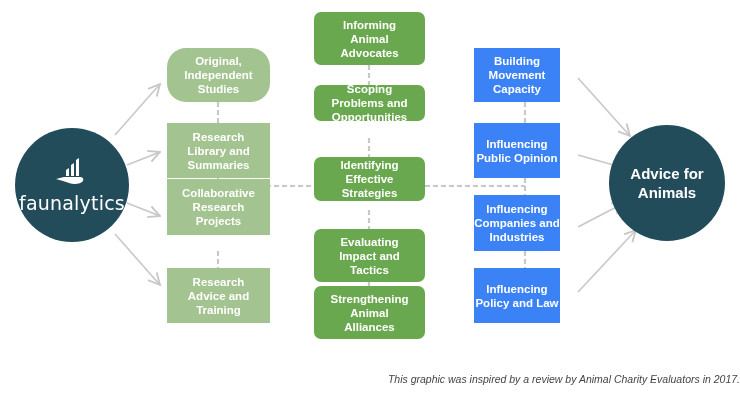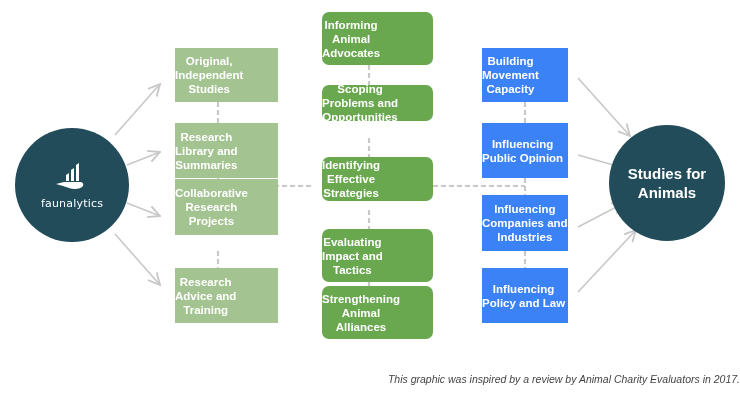--- a/index.html
+++ b/index.html
@@ -2,23 +2,23 @@
 <html><head>
 <meta charset="utf-8">
 <style>
   html, body { margin:0; padding:0; background:#ffffff; }
   body { width:740px; height:400px; position:relative; overflow:hidden; font-family:"Liberation Sans", sans-serif; }
   svg.connectors { position:absolute; left:0; top:0; width:740px; height:400px; }
   .circle { position:absolute; border-radius:50%; background:#234c5b; color:#fff; display:flex; flex-direction:column; align-items:center; justify-content:center; text-align:center; }
   .src-circle { left:15px; top:128px; width:114px; height:114px; }
   .dst-circle { left:609px; top:125px; width:116px; height:116px; }
   .logo-icon { width:40px; height:34px; margin-bottom:2px; }
-  .logo-text { font-size:11px; letter-spacing:0.2px; font-family:"DejaVu Sans", sans-serif; font-weight:normal; }
+  .logo-text { font-size:19px; letter-spacing:0.2px; font-family:"DejaVu Sans", sans-serif; font-weight:normal; }
   .dst-label { font-size:15px; font-weight:bold; line-height:19px; width:90px; }
-  .box { position:absolute; display:flex; align-items:center; justify-content:flex-start; text-align:center; color:#fff; font-weight:bold; font-size:11.5px; line-height:14px; box-sizing:border-box; padding:0 0;margin-left:8px; }
+  .box { position:absolute; display:flex; align-items:center; justify-content:center; text-align:center; color:#fff; font-weight:bold; font-size:11.5px; line-height:14px; box-sizing:border-box; padding:0 0; }
   .light { background:#a3c490; width:103px; }
   .mid { background:#6aa84f; width:111px; border-radius:7px; }
   .dark { background:#3b82f6; width:86px; }
   .caption { position:absolute; left:0; width:740px; top:373px; text-align:right; font-size:10.5px; font-style:italic; color:#444; }
   .boxtext { white-space:pre-line; }
 </style>
 </head>
 <body>
 
 <svg class="connectors" viewBox="0 0 740 400">
@@ -67,21 +67,21 @@
     <g fill="#fff">
       <polygon points="14,20 17,20 17,12 14,14"></polygon>
       <polygon points="19,20 22,20 22,7 19,9"></polygon>
       <polygon points="24,20 27,20 27,2 24,4"></polygon>
       <path d="M4,23 L12,21 L28,21 C30,21 32,22 31,25 C29,28 22,29 17,27 L11,25 Z"></path>
     </g>
   </svg>
   <div class="logo-text">faunalytics</div>
 </div>
 
-<div class="box light" style="left:167px; top:48px; height:54px;">
+<div class="box light" style="left:167px; top:48px; height:54px;border-radius:19px;">
   <span class="boxtext">Original,
 Independent
 Studies</span>
 </div>
 <div class="box light" style="left:167px; top:123px; height:55px;">
   <span class="boxtext">Research
 Library and
 Summaries</span>
 </div>
 <div class="box light" style="left:167px; top:179px; height:56px;">
@@ -134,16 +134,16 @@
   <span class="boxtext">Influencing
 Companies and
 Industries</span>
 </div>
 <div class="box dark" style="left:474px; top:268px; height:55px;">
   <span class="boxtext">Influencing
 Policy and Law</span>
 </div>
 
 <div class="circle dst-circle">
-  <div class="dst-label">Studies for Animals</div>
+  <div class="dst-label">Advice for Animals</div>
 </div>
 
 <div class="caption">This graphic was inspired by a review by Animal Charity Evaluators in 2017.</div>
 
 </body></html>

